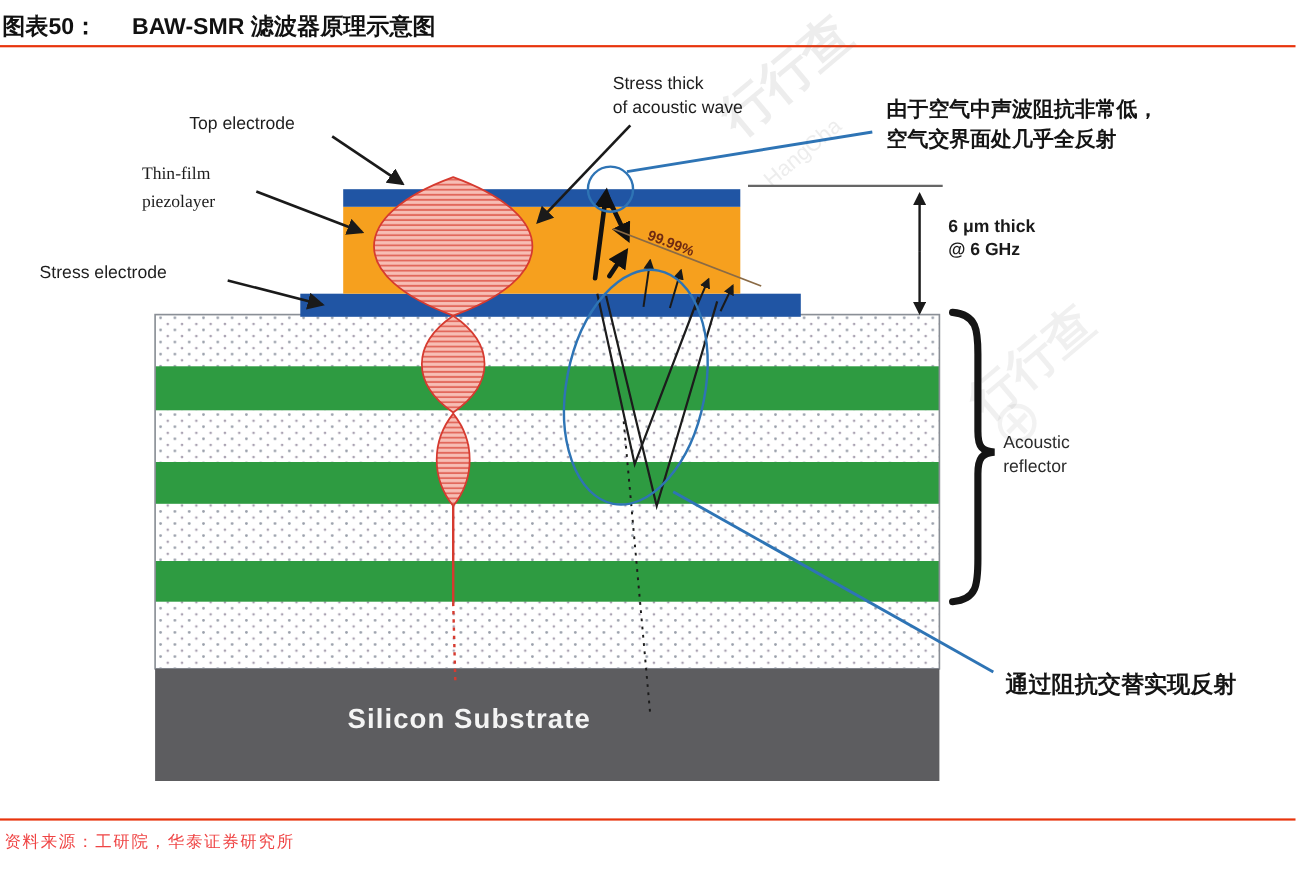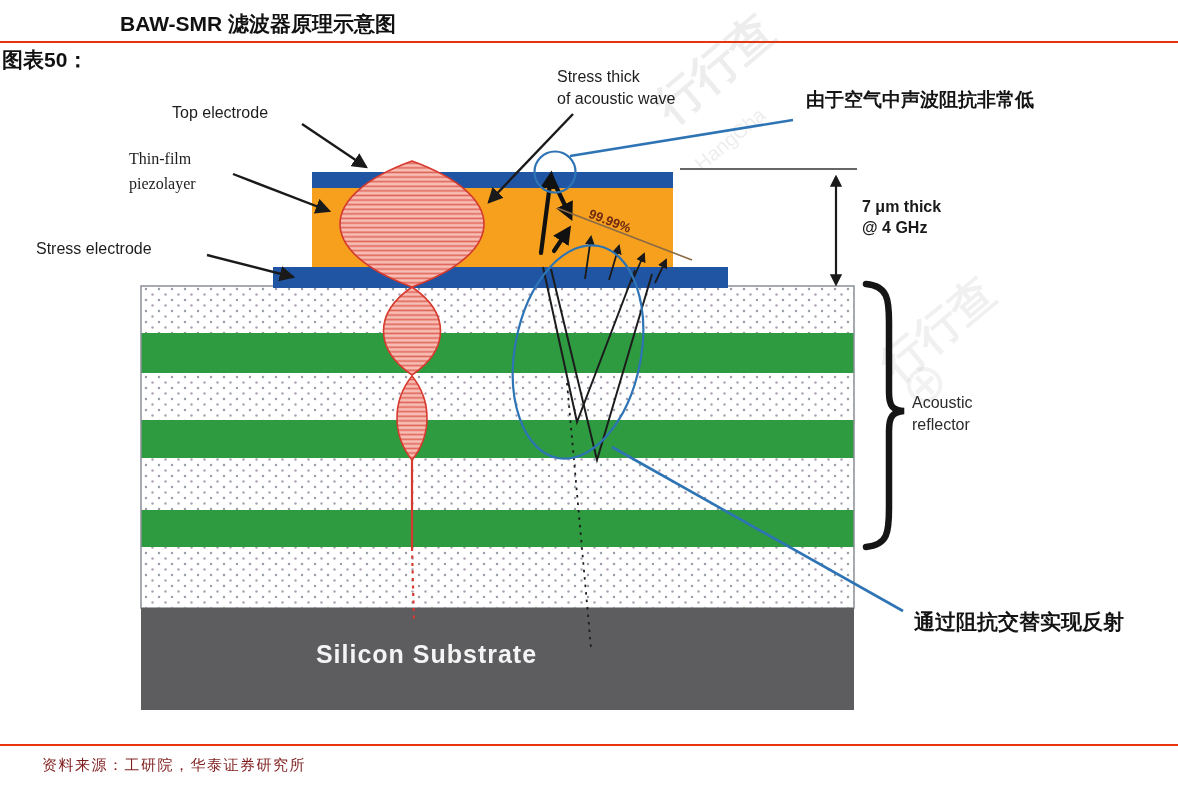--- a/index.html
+++ b/index.html
@@ -1,33 +1,33 @@
 <!DOCTYPE html>
 <html><head>
 <meta charset="utf-8">
 <style>
   html,body{margin:0;padding:0;background:#ffffff;}
   .page{position:relative;width:1178px;height:796px;background:#fff;overflow:hidden;
         font-family:"Liberation Sans",sans-serif;}
   .rule{position:absolute;left:0;width:1178px;height:2px;background:#e8340c;}
-  .fig-label{position:absolute;left:2px;top:10px;font-size:21px;font-weight:700;color:#111;white-space:nowrap;margin-top:36px;}
+  .fig-label{position:absolute;left:2px;top:10px;font-size:21px;font-weight:700;color:#111;white-space:nowrap;}
   .fig-title{position:absolute;left:120px;top:10px;font-size:21px;font-weight:700;color:#111;white-space:nowrap;text-align:right;}
   .lbl{position:absolute;color:#1d1d1d;font-size:16px;line-height:22px;white-space:nowrap;}
   .lbl.two{line-height:25px;font-family:Liberation Serif, serif;}
   .cn{position:absolute;color:#141414;font-weight:700;white-space:nowrap;}
   .cn-top{left:806px;top:86px;font-size:19px;line-height:28px;}
   .cn-bottom{left:914px;top:608px;font-size:21px;}
   .thick{left:862px;top:196px;font-size:16px;font-weight:700;line-height:21px;white-space:nowrap;position:absolute;color:#1a1a1a;}
   .pct{position:absolute;left:592px;top:206px;font-size:13px;font-weight:700;color:#6e2a12;
        transform:rotate(21deg);transform-origin:left top;white-space:nowrap;}
   .refl{position:absolute;left:912px;top:392px;font-size:16px;line-height:22px;color:#2b2b2b;white-space:nowrap;}
   .silicon{position:absolute;left:141px;top:640px;width:571px;text-align:center;
            font-size:25px;font-weight:700;color:#f4f4f4;letter-spacing:1px;}
-  .src{position:absolute;left:4px;top:756px;font-size:15px;color:#7f1d1d;
-       font-family:Liberation Mono, monospace;letter-spacing:1.5px;white-space:nowrap;margin-left:38px;}
+  .src{position:absolute;left:4px;top:756px;font-size:15px;color:#ef4444;
+       font-family:Liberation Mono, monospace;letter-spacing:1.5px;white-space:nowrap;}
   .wm{position:absolute;color:rgba(110,110,110,0.12);font-weight:700;pointer-events:none;}
   .wm.cn1{left:646px;top:38px;font-size:46px;transform:rotate(-40deg);}
   .wm.en1{left:688px;top:128px;font-size:20px;transform:rotate(-40deg);font-weight:400;}
   .wm.cn2{left:872px;top:300px;font-size:44px;transform:rotate(-40deg);color:rgba(110,110,110,0.10);}
   .wm.sym1{left:548px;top:588px;font-size:62px;color:rgba(110,110,110,0.12);font-weight:400;}
   .wm.sym2{left:902px;top:352px;font-size:54px;color:rgba(110,110,110,0.09);font-weight:400;}
 </style>
 </head>
 <body>
 
@@ -135,26 +135,27 @@
     <div>Thin-film</div>
     <div>piezolayer</div>
   </div>
   <div class="lbl" style="left:36px;top:238px">Stress electrode</div>
   <div class="lbl" style="left:557px;top:66px">
     <div>Stress thick</div>
     <div>of acoustic wave</div>
   </div>
 
   <div class="cn cn-top">
-    <div>由于空气中声波阻抗非常低</div>
+    <div>由于空气中声波阻抗非常低，</div>
+    <div>空气交界面处几乎全反射</div>
   </div>
 
   <div class="thick">
-    <div>7 μm thick</div>
-    <div>@ 4 GHz</div>
+    <div>6 μm thick</div>
+    <div>@ 6 GHz</div>
   </div>
 
   <div class="pct">99.99%</div>
 
   <div class="refl">
     <div>Acoustic</div>
     <div>reflector</div>
   </div>
 
   <div class="cn cn-bottom">通过阻抗交替实现反射</div>

